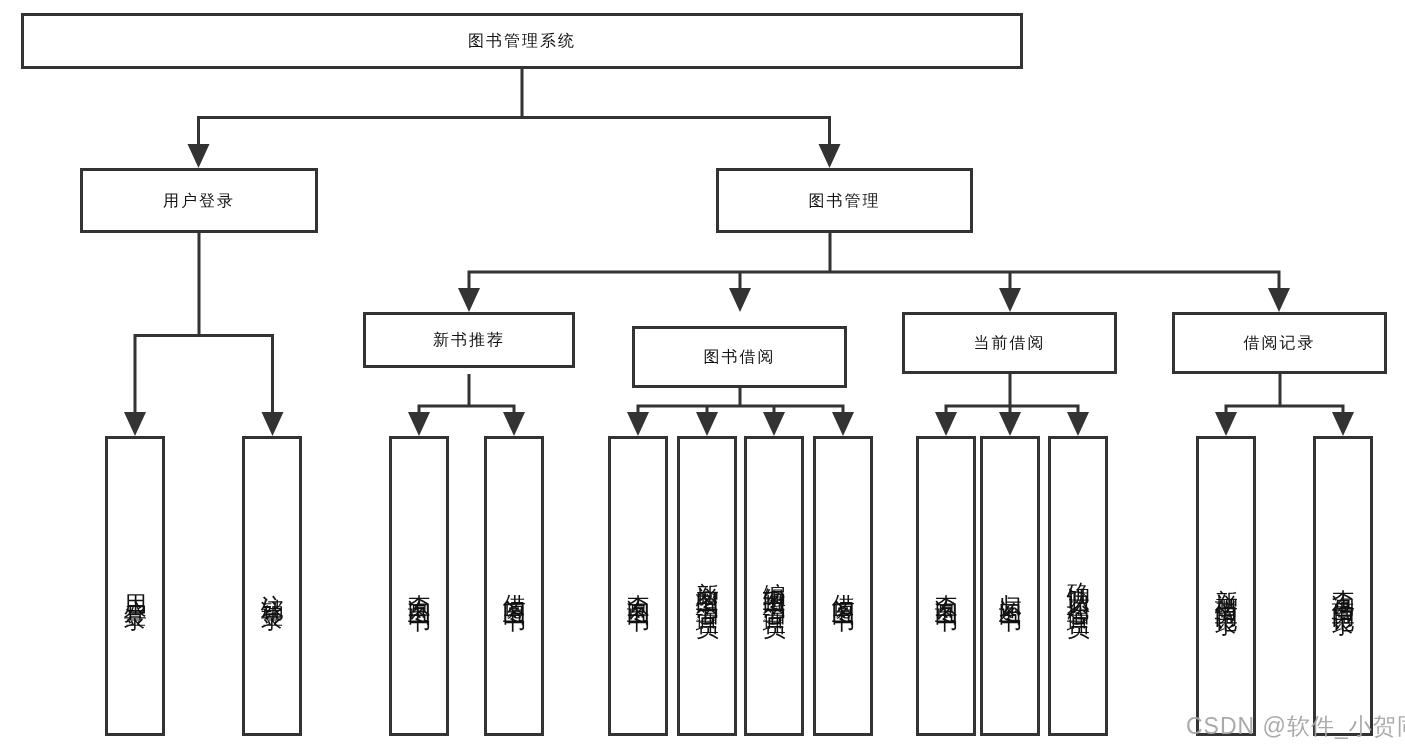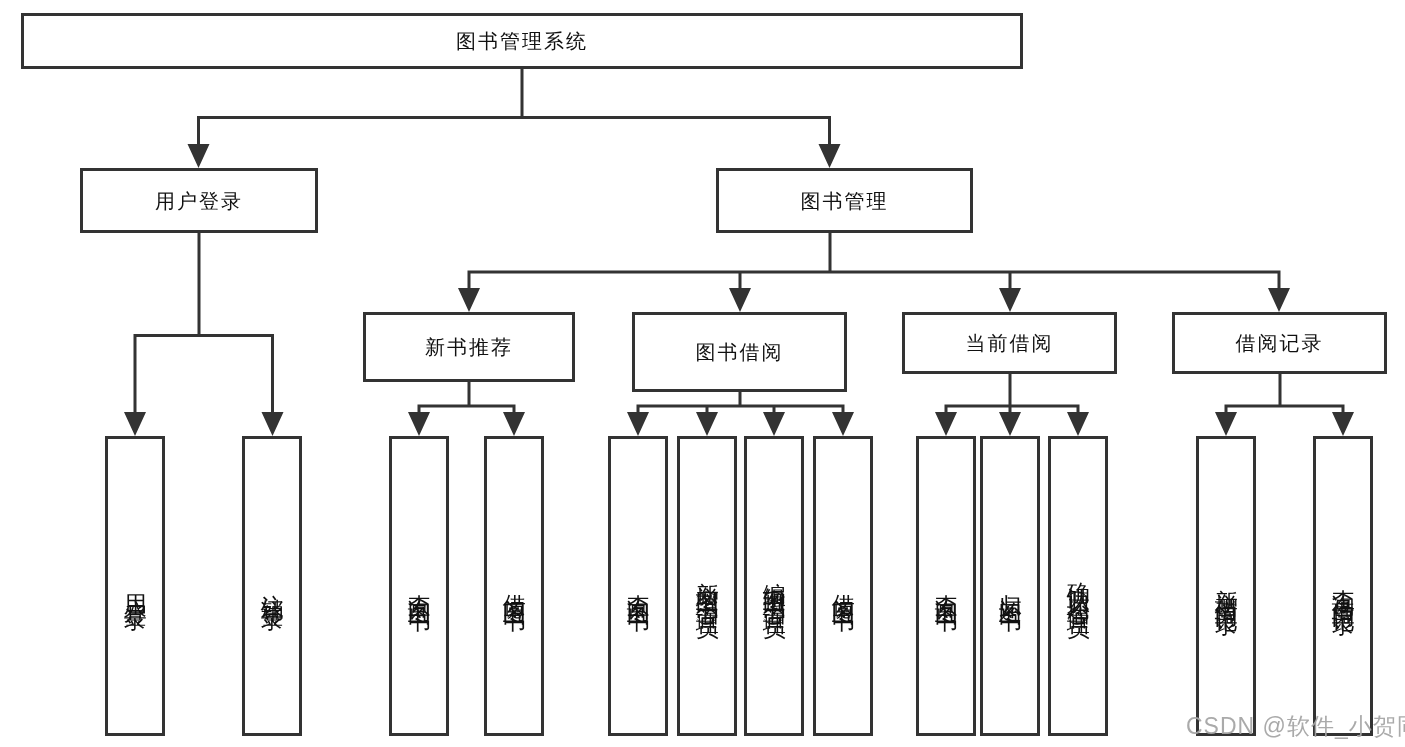--- a/index.html
+++ b/index.html
@@ -22,21 +22,21 @@
   .lines { stroke: #333333; stroke-width: 3; fill: none; }
   .tris  { fill: #333333; stroke: none; }
 
   .box {
     position: absolute;
     border: 3px solid #333333;
     background: #ffffff;
     display: flex;
     align-items: center;
     justify-content: center;
-    font-size: 20px;
+    font-size: 16px;
     letter-spacing: 2px;
     color: #111111;
     text-align: center;
     line-height: 1.2;
   }
 
   .vbox {
     writing-mode: vertical-rl;
     text-orientation: mixed;
     font-size: 23px;
@@ -89,22 +89,22 @@
       <path class="lines" d="M1280 374 V406 M1225 406 H1344 M1226 404.5 V416 M1343 404.5 V416"></path>
       <path class="tris" d="M1215 412 L1237 412 L1226 436 Z M1332 412 L1354 412 L1343 436 Z"></path>
     </g>
   </svg>
 
   <div class="box" style="left:21px; top:13px; width:1002px; height:56px">图书管理系统</div>
 
   <div class="box" style="left:80px; top:168px; width:238px; height:65px">用户登录</div>
   <div class="box" style="left:716px; top:168px; width:257px; height:65px">图书管理</div>
 
-  <div class="box" style="left:363px; top:312px; width:212px; height:70px">新书推荐</div>
-  <div class="box" style="left:632px; top:312px; width:215px; height:80px">图书借阅</div>
+  <div class="box" style="left:363px; top:312px; width:212px; height:56px">新书推荐</div>
+  <div class="box" style="left:632px; top:326px; width:215px; height:62px">图书借阅</div>
   <div class="box" style="left:1172px; top:312px; width:215px; height:62px">借阅记录</div>
   <div class="box" style="left:902px; top:312px; width:215px; height:62px">当前借阅</div>
 
   <div class="box vbox" style="left:105px; top:436px; width:60px; height:300px">用户登录</div>
   <div class="box vbox" style="left:242px; top:436px; width:60px; height:300px">注销登录</div>
 
   <div class="box vbox" style="left:389px; top:436px; width:60px; height:300px">查询图书</div>
   <div class="box vbox" style="left:484px; top:436px; width:60px; height:300px">借阅图书</div>
 
   <div class="box vbox" style="left:608px; top:436px; width:60px; height:300px">查询图书</div>

